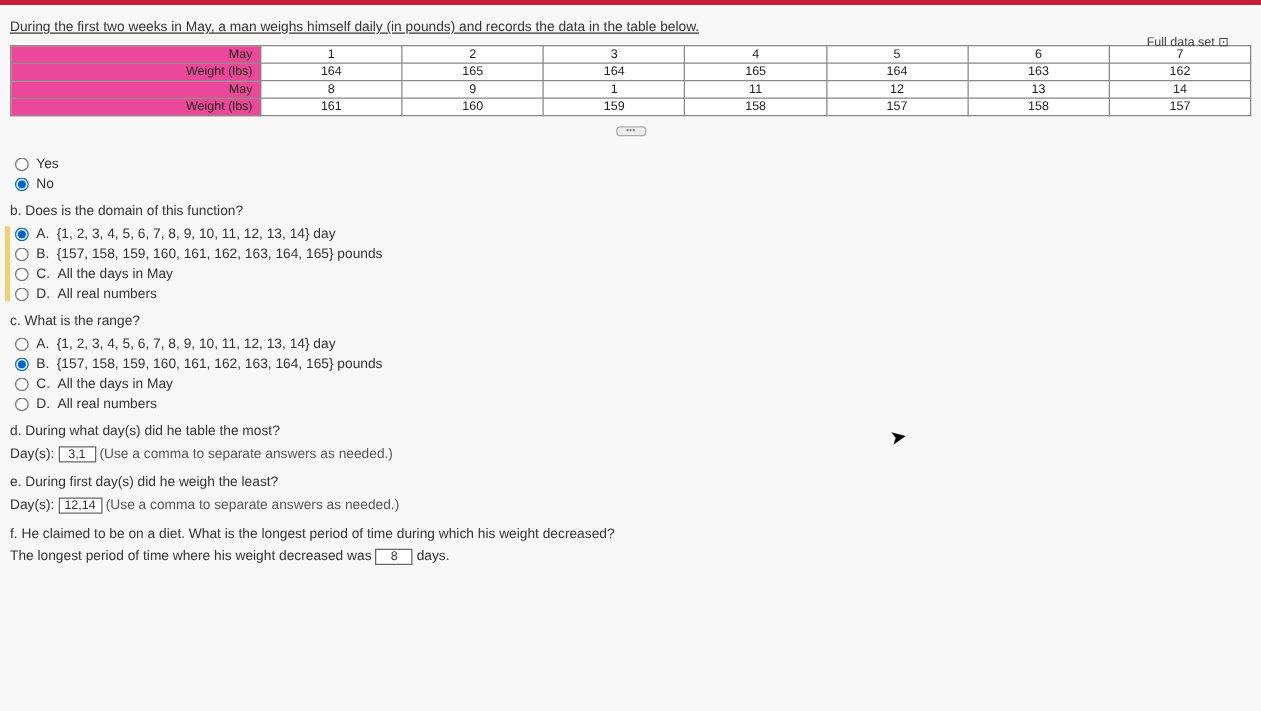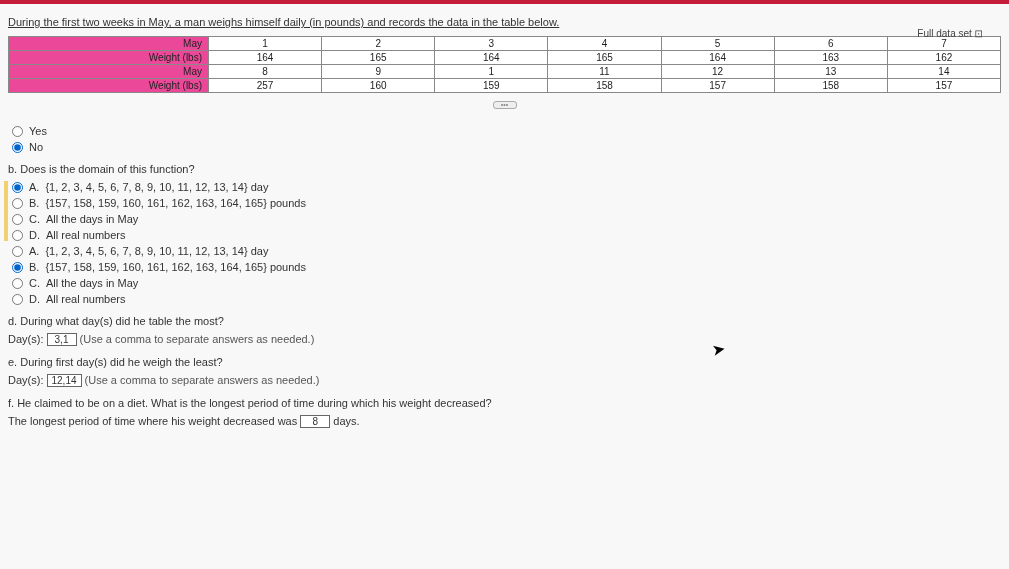--- a/index.html
+++ b/index.html
@@ -164,21 +164,21 @@
       <td>8</td>
       <td>9</td>
       <td>1</td>
       <td>11</td>
       <td>12</td>
       <td>13</td>
       <td>14</td>
     </tr>
     <tr>
       <td>Weight (lbs)</td>
-      <td>257</td>
+      <td>161</td>
       <td>160</td>
       <td>159</td>
       <td>158</td>
       <td>157</td>
       <td>158</td>
       <td>157</td>
     </tr>
   </tbody>
     </table>
 
@@ -214,20 +214,21 @@
       <span>C.</span>
       <span>All the days in May</span>
     </label>
     <label class="option">
       <input type="radio" name="qb" style="">
       <span>D.</span>
       <span>All real numbers</span>
     </label>
   </div>
 
+  <div class="question">c. What is the range?</div>
   <div class="options">
     <label class="option">
       <input type="radio" name="qc" style="">
       <span>A.</span>
       <span>{1, 2, 3, 4, 5, 6, 7, 8, 9, 10, 11, 12, 13, 14} day</span>
     </label>
     <label class="option">
       <input type="radio" name="qc" checked="" style="">
       <span>B.</span>
       <span>{157, 158, 159, 160, 161, 162, 163, 164, 165} pounds</span>

